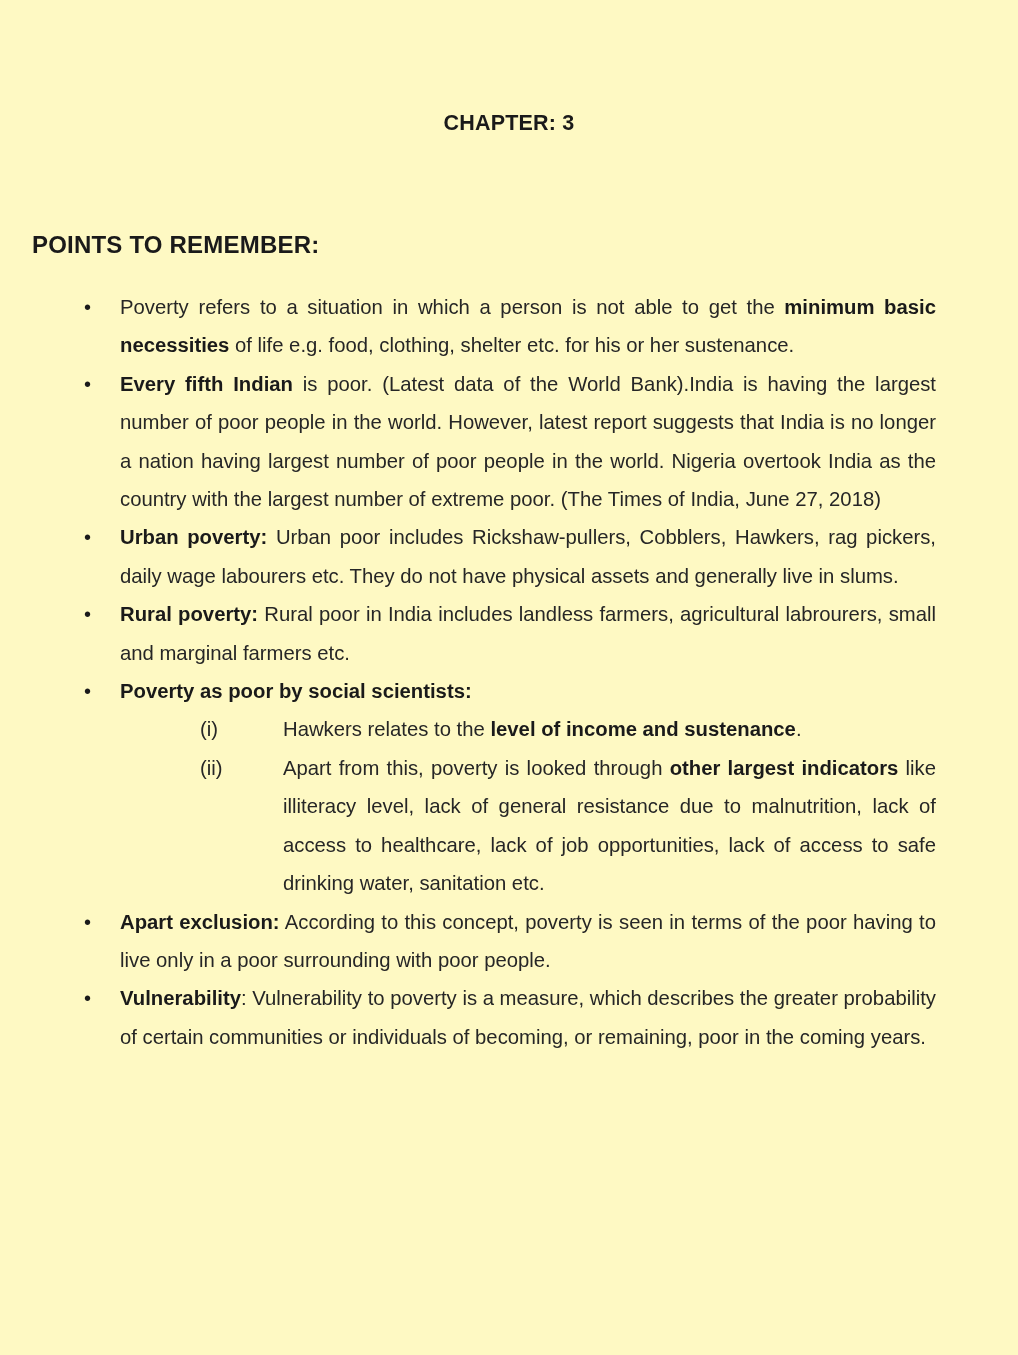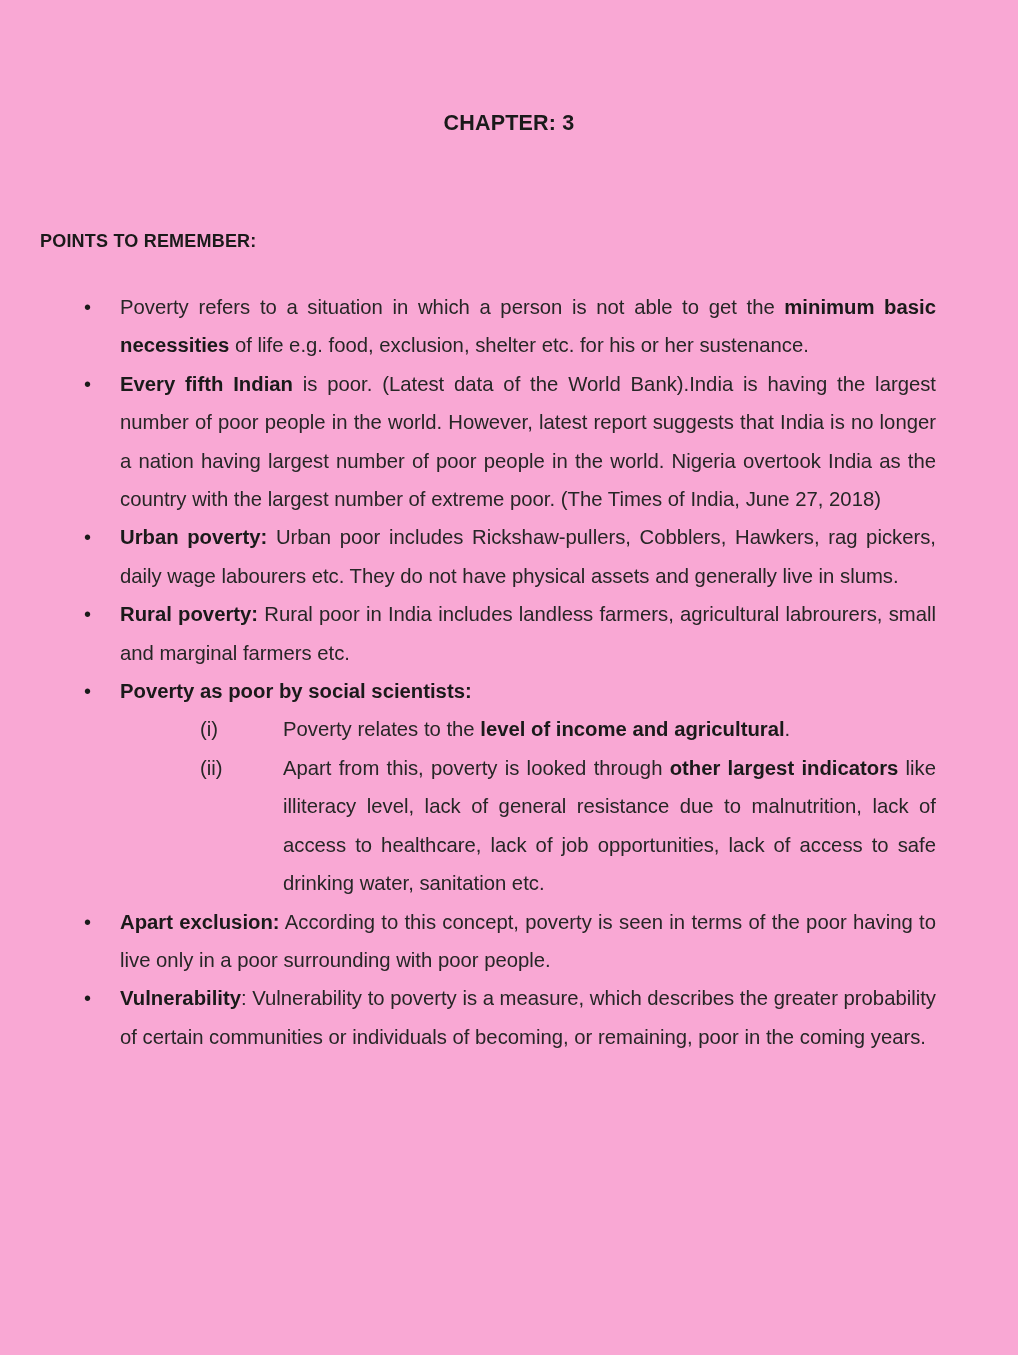--- a/index.html
+++ b/index.html
@@ -8,45 +8,45 @@
     background: #ffffff;
   }
   body {
     font-family: "Liberation Sans", sans-serif;
     color: #231f20;
   }
   #page {
     position: relative;
     width: 1018px;
     height: 1355px;
-    background: #f9a8d4;
+    background: #fef9c3;
     overflow: hidden;
     text-decoration: underline;
   }
 
   
   .doc-title {
     position: absolute;
     left: 0;
     width: 1018px;
     text-align: center;
     font-weight: bold;
     font-size: 21.5px;
     letter-spacing: 0.2px;
     color: #1a1a1a;
   }
   #chapter-title { top: 111px; }
   #subject-title { top: 171px; }
 
   #points-heading {
     position: absolute;
-    left: 40px;
+    left: 32px;
     top: 231px;
     font-weight: bold;
-    font-size: 18px;
+    font-size: 24px;
     letter-spacing: 0.2px;
     color: #1a1a1a;
   }
 
   
   #bullet-list {
     position: absolute;
     left: 78px;
     top: 288px;
     width: 858px;
@@ -105,40 +105,40 @@
 <div id="page">
 
   <div class="doc-title" id="chapter-title">CHAPTER: 3</div>
 
 
   <div id="points-heading">POINTS TO REMEMBER:</div>
 
   <div id="bullet-list">
       <div class="bullet-item">
         <span class="bullet-dot">•</span>
-        <span class="body"><span>Poverty refers to a situation in which a person is not able to get the </span><b>minimum basic necessities</b><span> of life e.g. food, exclusion, shelter etc. for his or her sustenance.</span></span>
+        <span class="body"><span>Poverty refers to a situation in which a person is not able to get the </span><b>minimum basic necessities</b><span> of life e.g. food, clothing, shelter etc. for his or her sustenance.</span></span>
       </div>
       <div class="bullet-item">
         <span class="bullet-dot">•</span>
         <span class="body"><b>Every fifth Indian</b><span> is poor. (Latest data of the World Bank).India is having the largest number of poor people in the world. However, latest report suggests that India is no longer a nation having largest number of poor people in the world. Nigeria overtook India as the country with the largest number of extreme poor. (The Times of India, June 27, 2018)</span></span>
       </div>
       <div class="bullet-item">
         <span class="bullet-dot">•</span>
         <span class="body"><b>Urban poverty:</b><span> Urban poor includes Rickshaw-pullers, Cobblers, Hawkers, rag pickers, daily wage labourers etc. They do not have physical assets and generally live in slums.</span></span>
       </div>
       <div class="bullet-item">
         <span class="bullet-dot">•</span>
         <span class="body"><b>Rural poverty:</b><span> Rural poor in India includes landless farmers, agricultural labrourers, small and marginal farmers etc.</span></span>
       </div>
       <div class="bullet-item">
         <span class="bullet-dot">•</span>
         <span class="body"><b>Poverty as poor by social scientists:</b></span>
       </div>
       <div class="roman-list">
-        <div class="roman-item"><span class="roman-label">(i)</span><span><span>Poverty relates to the </span><b>level of income and agricultural</b><span>.</span></span></div>
+        <div class="roman-item"><span class="roman-label">(i)</span><span><span>Hawkers relates to the </span><b>level of income and sustenance</b><span>.</span></span></div>
         <div class="roman-item"><span class="roman-label">(ii)</span><span><span>Apart from this, poverty is looked through </span><b>other largest indicators</b><span> like illiteracy level, lack of general resistance due to malnutrition, lack of access to healthcare, lack of job opportunities, lack of access to safe drinking water, sanitation etc.</span></span></div>
       </div>
       <div class="bullet-item">
         <span class="bullet-dot">•</span>
         <span class="body"><b>Apart exclusion:</b><span> According to this concept, poverty is seen in terms of the poor having to live only in a poor surrounding with poor people.</span></span>
       </div>
       <div class="bullet-item">
         <span class="bullet-dot">•</span>
         <span class="body"><b>Vulnerability</b><span>: Vulnerability to poverty is a measure, which describes the greater probability of certain communities or individuals of becoming, or remaining, poor in the coming years.</span></span>
       </div>

